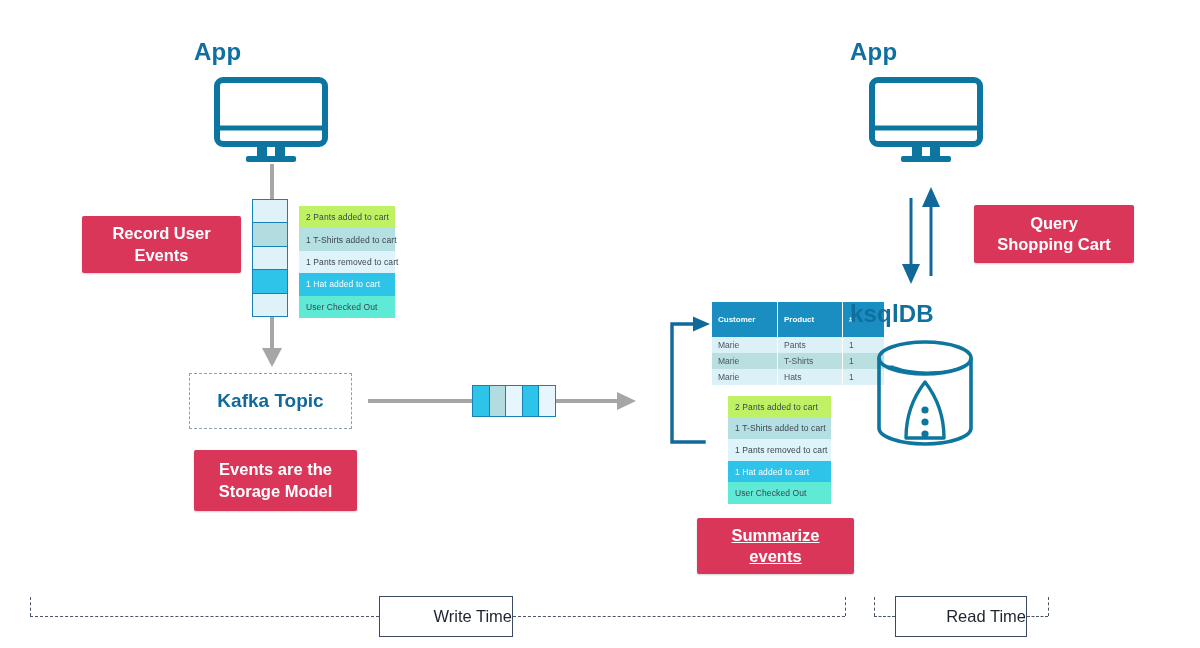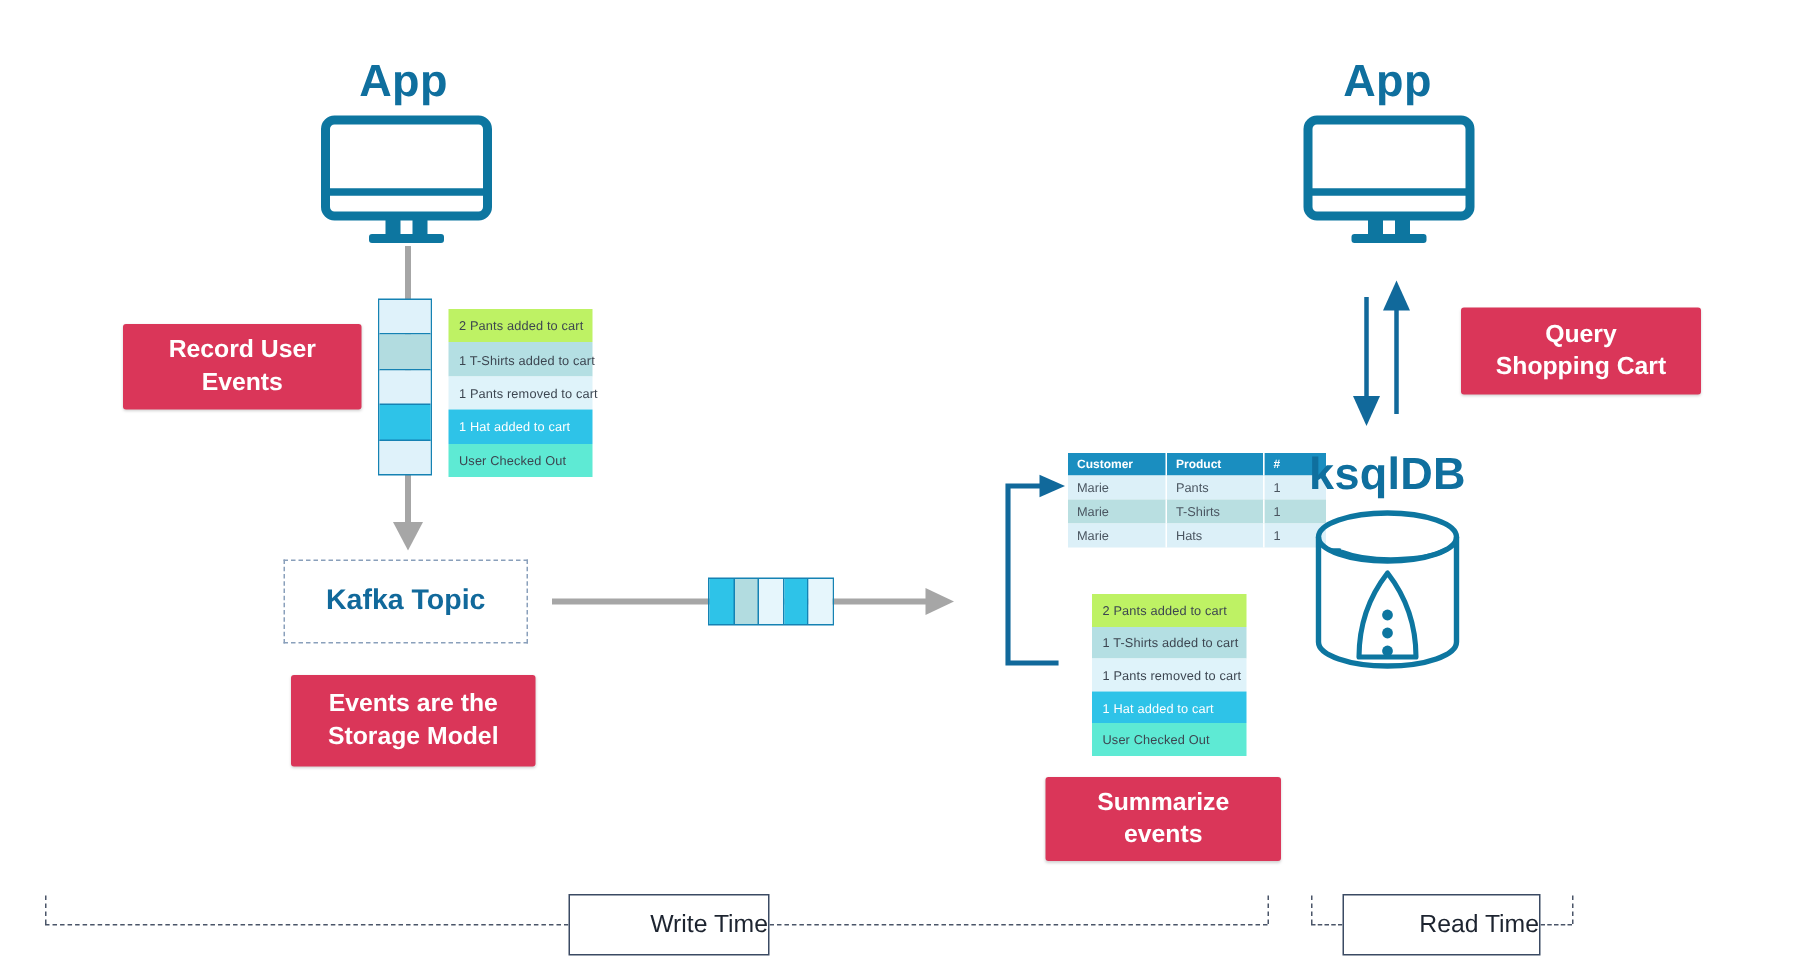--- a/index.html
+++ b/index.html
@@ -16,25 +16,25 @@
     position: relative;
     width: 1200px;
     height: 648px;
     background: #ffffff;
     overflow: hidden;
   }
   .abs { position: absolute; }
 
   
   .node-title {
-    font-size: 30px;
+    font-size: 24px;
     font-weight: 700;
     color: #0f6f9e;
     letter-spacing: 0.2px;
-    text-align: center;
+    text-align: left;
     white-space: nowrap;
   }
 
   
   .callout {
     background: #da3659;
     color: #ffffff;
     font-size: 16.5px;
     font-weight: 700;
     line-height: 1.28;
@@ -117,21 +117,21 @@
     font-size: 8.5px;
     color: #4a5560;
     box-shadow: none;
   }
   .sum-table th {
     background: #1a8ec0;
     color: #ffffff;
     font-size: 8px;
     font-weight: 700;
     text-align: left;
-    padding: 3px 6px;
+    padding: 13px 6px;
     border-right: 1px solid #ffffff;
   }
   .sum-table th:last-child { border-right: none; }
   .sum-table td {
     padding: 3px 6px;
     border-right: 1px solid #ffffff;
   }
   .sum-table td:last-child { border-right: none; }
   .sum-table tr.r-odd  td { background: #dcf0f8; }
   .sum-table tr.r-even td { background: #b9dfe1; }
@@ -270,21 +270,21 @@
   </div>
 
   <div class="abs event-list" style="left:728px; top:396px; width:103px; height:108px;">
     <div class="event-row t1" style="height:21.6px;">2 Pants added to cart</div>
     <div class="event-row t2" style="height:21.6px;">1 T-Shirts added to cart</div>
     <div class="event-row t3" style="height:21.6px;">1 Pants removed to cart</div>
     <div class="event-row t4" style="height:21.6px;">1 Hat added to cart</div>
     <div class="event-row t5" style="height:21.6px;">User Checked Out</div>
   </div>
 
-  <div class="abs callout" style="left:697px; top:518px; width:157px; height:56px;">
+  <div class="abs callout" style="left:697px; top:518px; width:157px; height:56px;text-decoration:underline;">
     <div>
       <div>Summarize</div>
       <div>events</div>
     </div>
   </div>
 
   <div class="abs node-title" style="left:850px; top:38px; width:150px;">App</div>
 
   <div class="abs" style="left:868px; top:76px;">
     <svg width="116" height="88" viewBox="0 0 116 88" aria-hidden="true">

